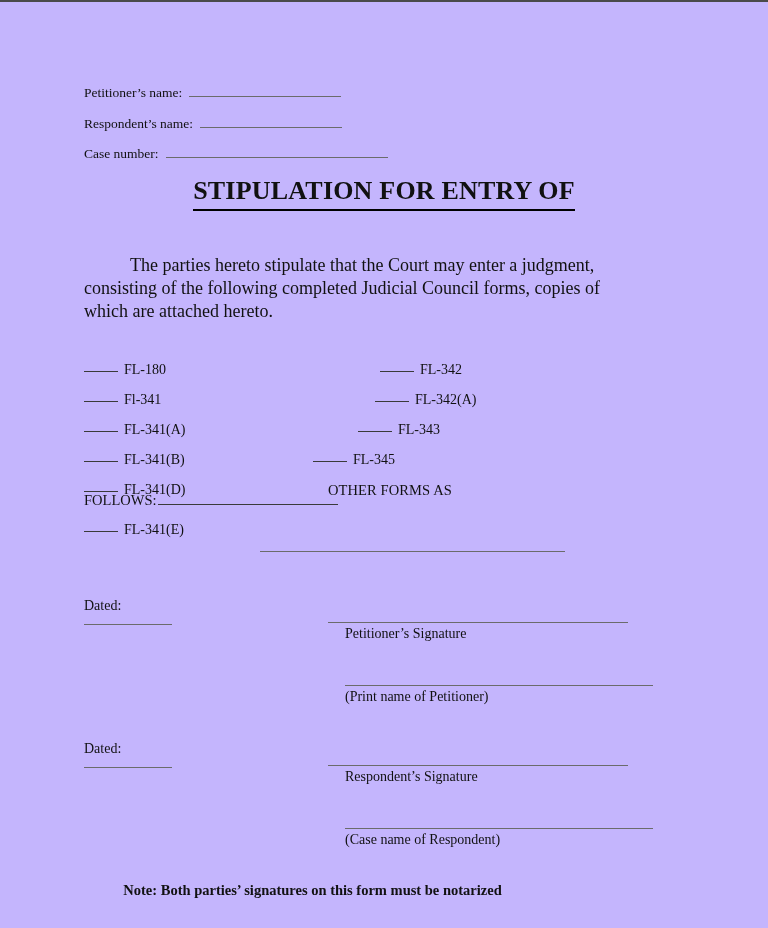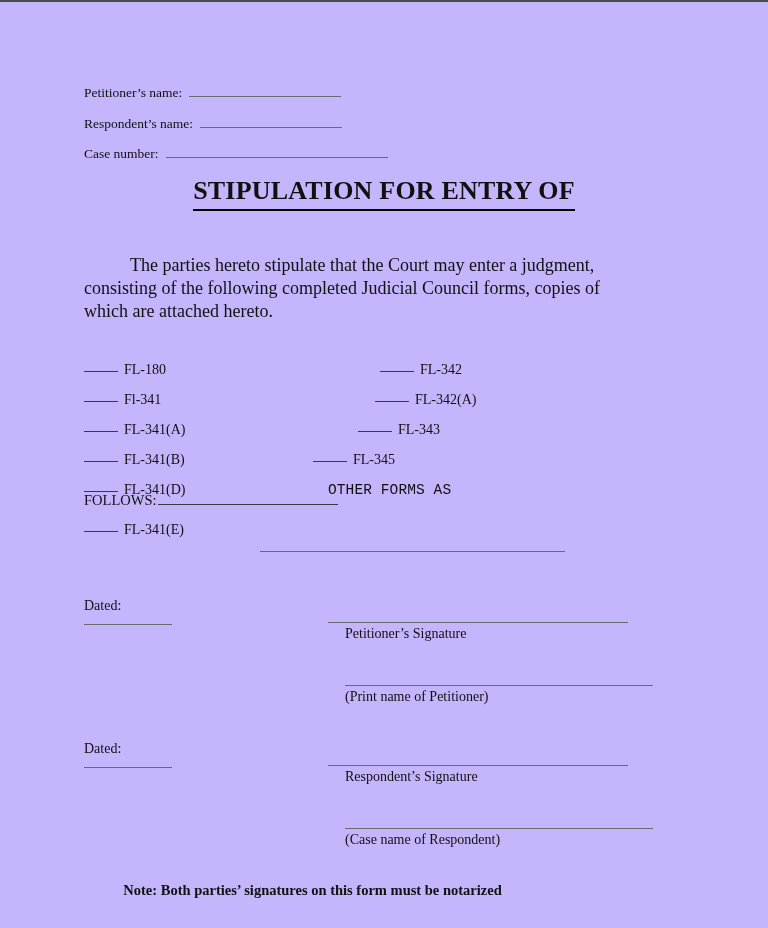--- a/index.html
+++ b/index.html
@@ -126,21 +126,20 @@
   .form-left {
     left: 84px;
   }
 
   
   .other-forms-label {
     position: absolute;
     top: 0;
     font-size: 14.5px;
     letter-spacing: 0.1px;
-    font-family: Liberation Mono, monospace;
   }
   .follows-row {
     position: absolute;
     left: 84px;
     top: 490px;
     font-size: 14.5px;
     white-space: nowrap;
   }
   .follows-rule {
     width: 180px;

